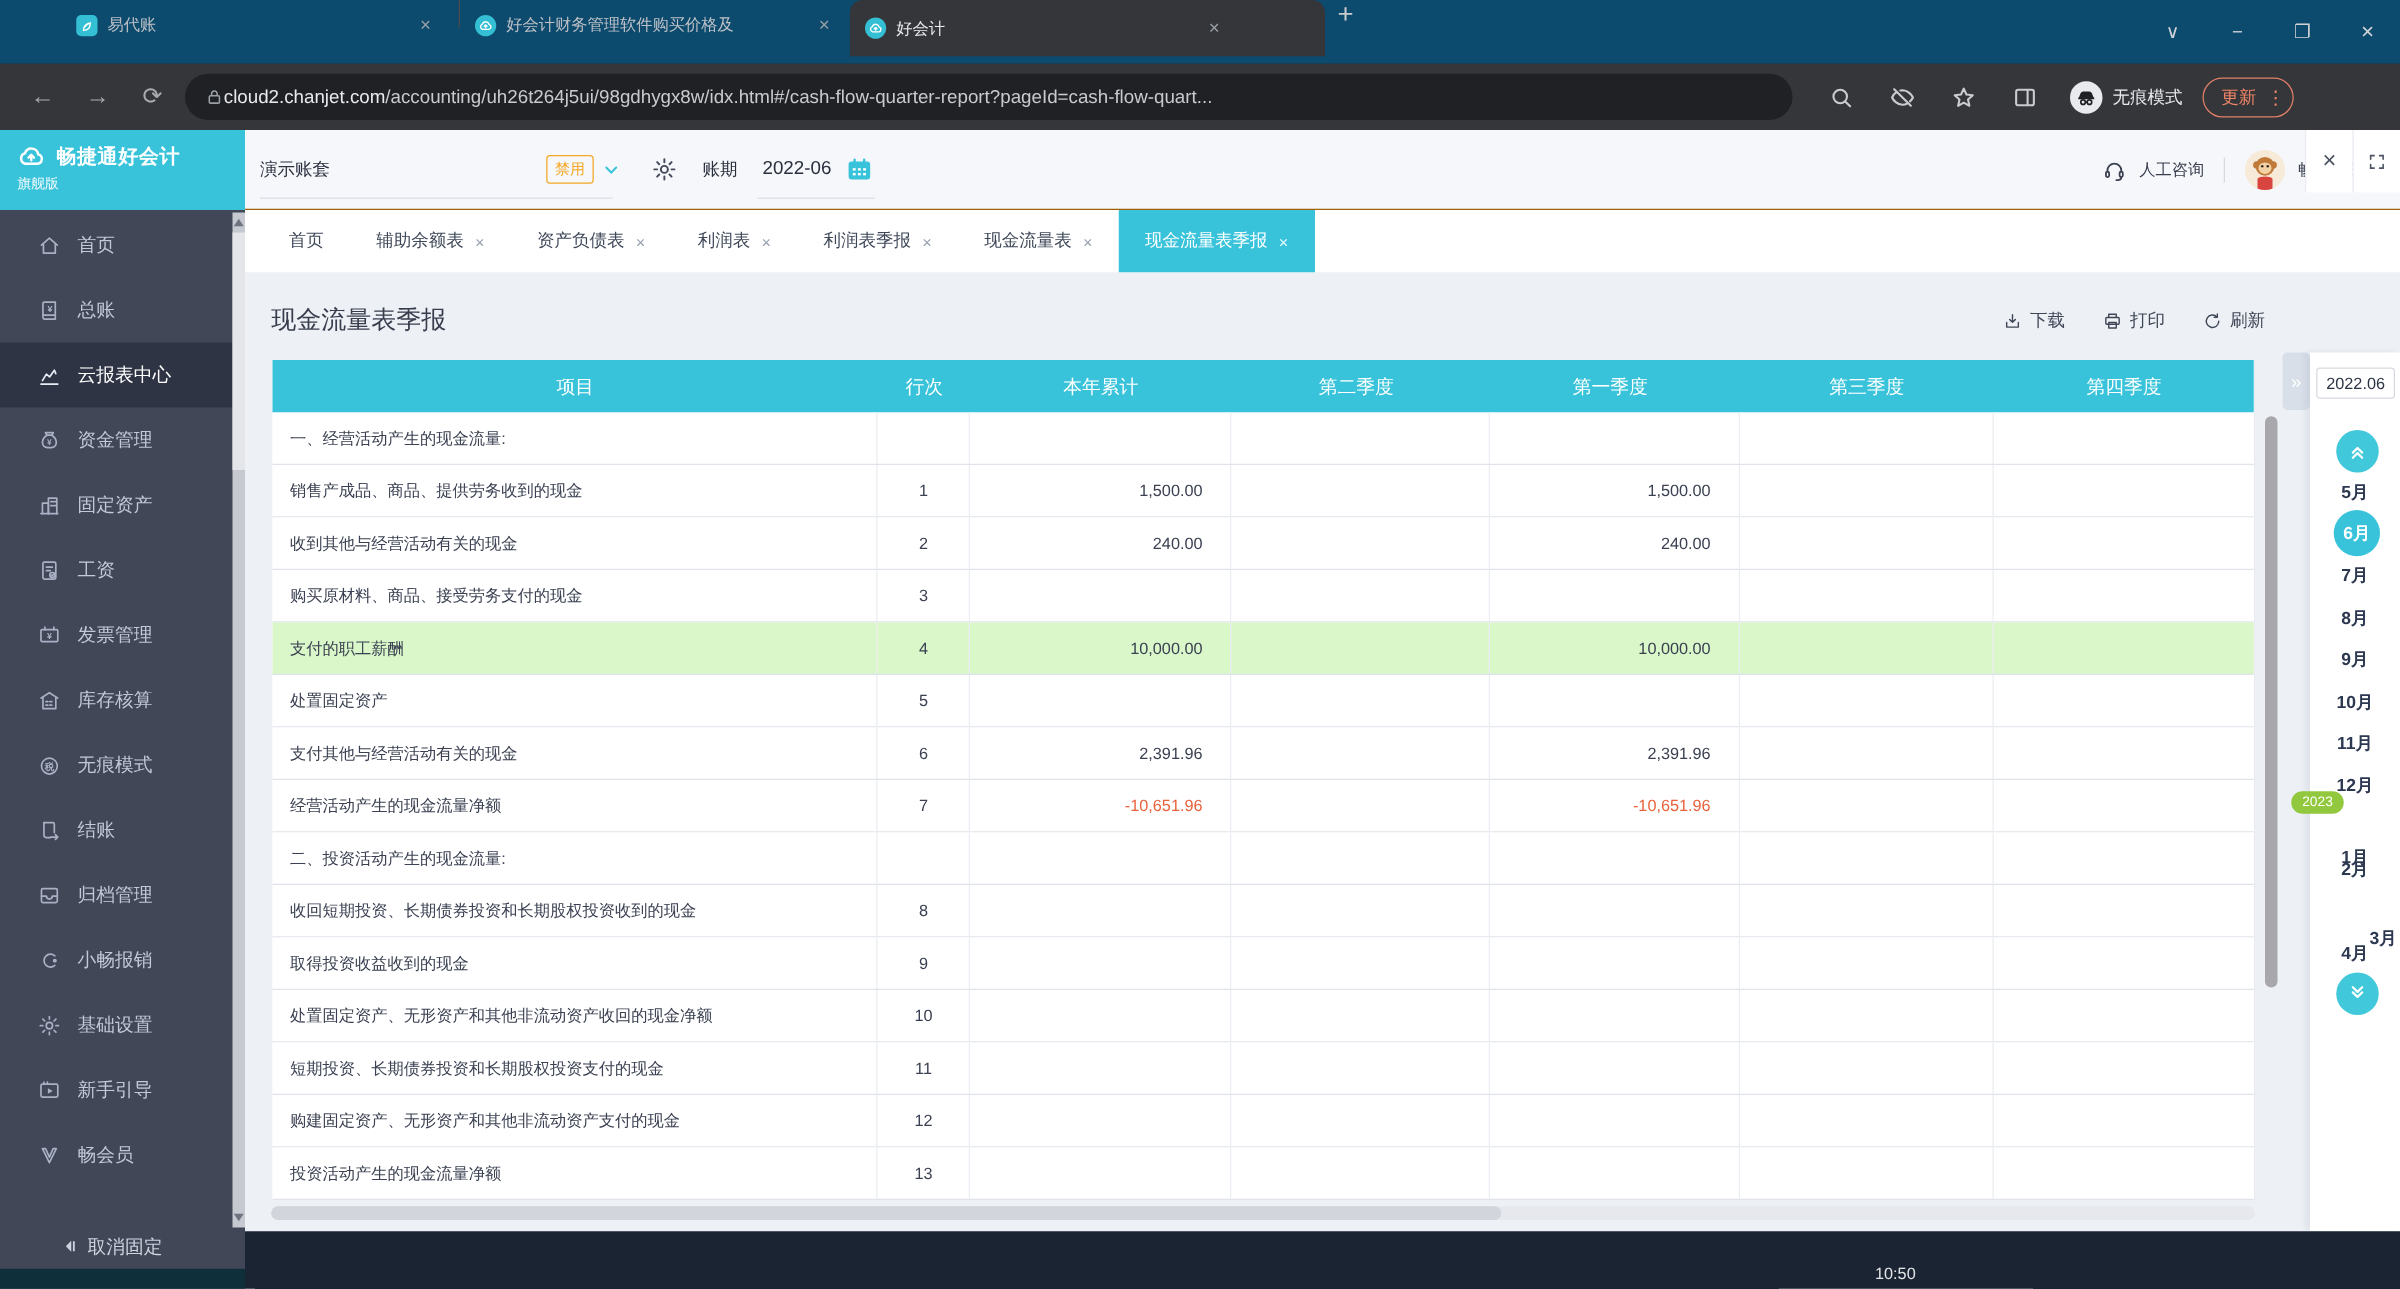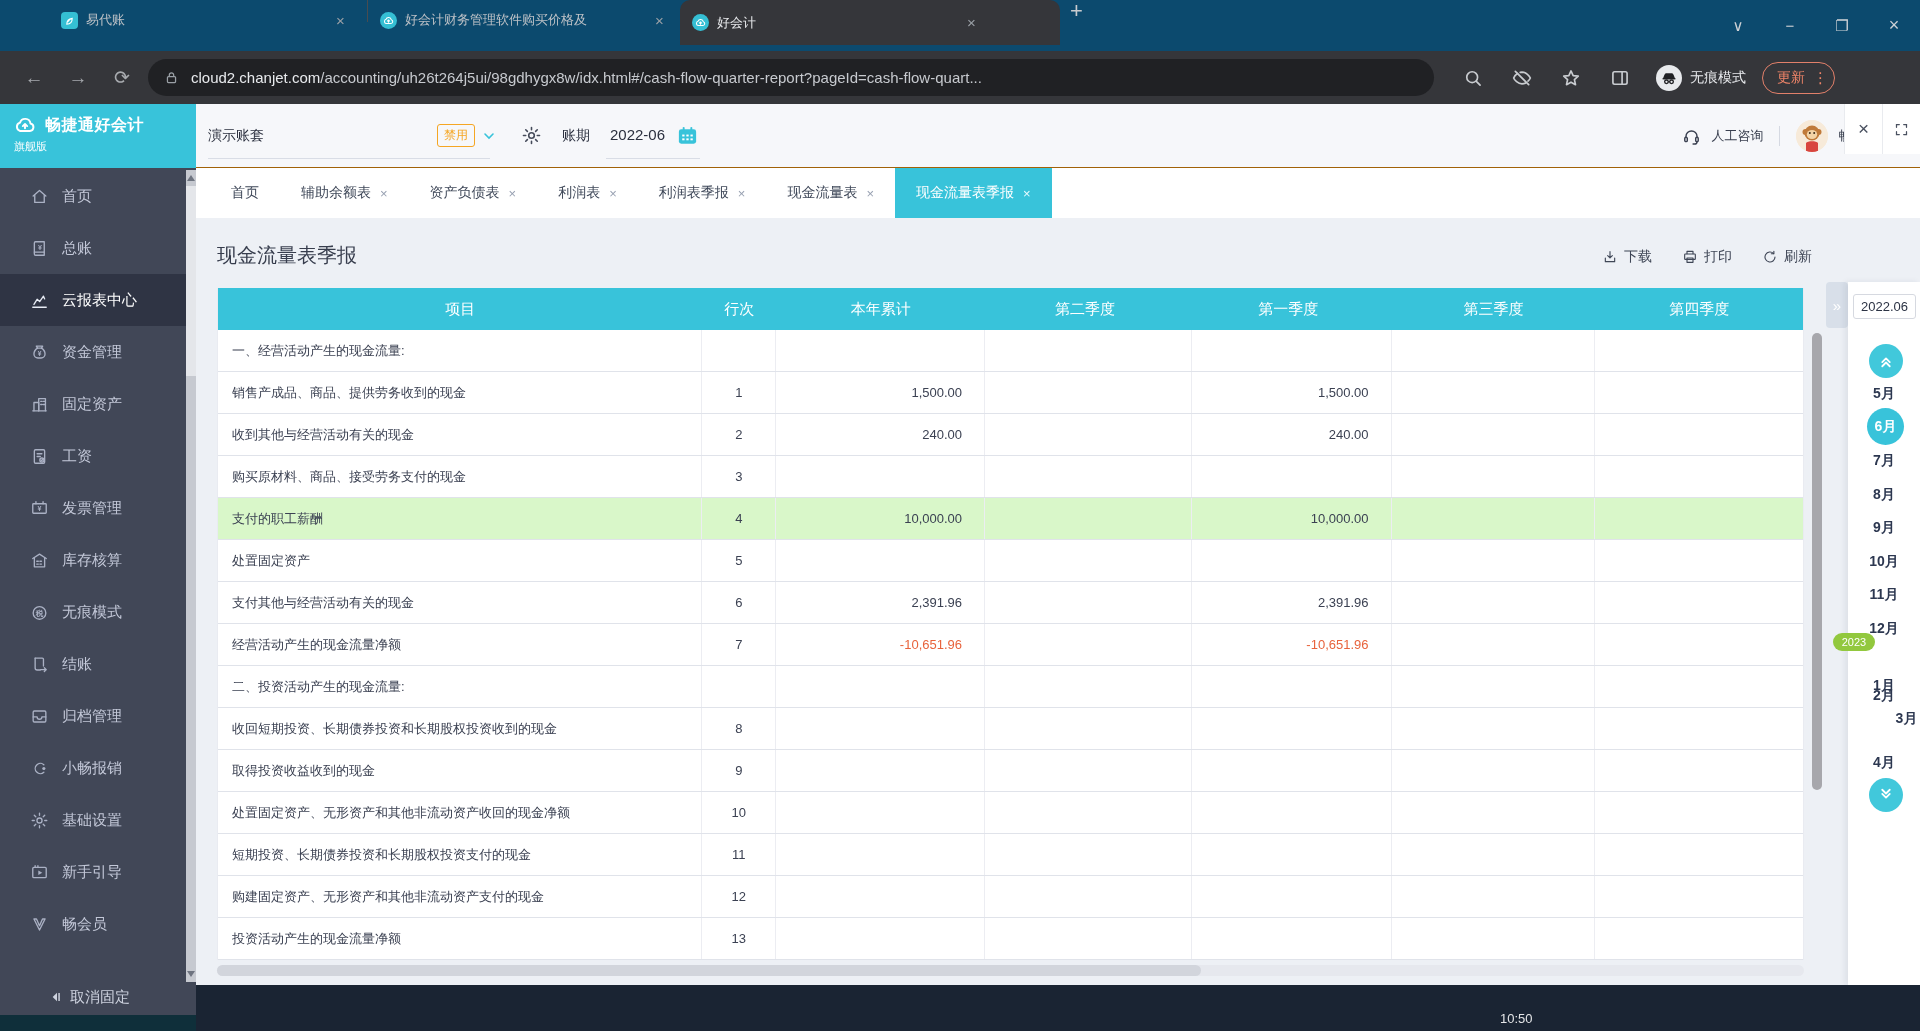--- a/index.html
+++ b/index.html
@@ -17,21 +17,21 @@
 .ctab .lbl{white-space:nowrap;overflow:hidden;max-width:240px;flex:1}
 .ctab .x{color:#9aa0a6;font-size:15px;padding:0 2px}
 .ctab.active{background:#35363a;height:45px;margin-bottom:0;border-radius:10px 10px 0 0;color:#e8eaed}
 .tabsep{width:1px;height:22px;background:#494c50;margin-bottom:14px}
 .newtab{color:#c8cbcf;font-size:22px;margin:0 0 12px 10px;line-height:1}
 .winctl{margin-left:auto;display:flex;align-items:center;height:51px}
 .winctl span{width:52px;text-align:center;color:#cfd2d6;font-size:15px;line-height:51px}
 
 .toolbar{position:absolute;left:0;top:51px;width:1920px;height:53px;background:#35363a;display:flex;align-items:center}
 .navbtn{color:#a8abaf;font-size:19px;width:44px;text-align:center}
-.urlpill{width:1286px;height:37px;margin-left:4px;background:#202124;border-radius:19px;display:flex;align-items:center;padding:0 16px;gap:12px}
+.urlpill{width:1286px;height:37px;margin-left:4px;background:#202124;border-radius:19px;display:flex;align-items:center;padding:0 16px;gap:0}
 .urlpill .lock{width:15px;height:15px;color:#9aa0a6;flex:none}
 .urltext{font-size:15px;color:#c7cacf;white-space:nowrap;overflow:hidden}
 .urltext b{color:#e8eaed;font-weight:normal}
 .tool-ic{width:20px;height:20px;color:#c9ccd0;margin-left:29px}
 .incog{display:flex;align-items:center;gap:8px;margin-left:26px}
 .incog .badge{width:26px;height:26px;border-radius:50%;background:#e8eaed;color:#202124;padding:4px}
 .incog .t{color:#e8eaed;font-size:14px}
 .updbtn{margin-left:16px;height:32px;border:1.5px solid #e2806a;border-radius:16px;display:flex;align-items:center;padding:0 6px 0 14px;gap:8px;color:#ee8468;font-size:14px}
 .updbtn .dots{font-size:15px;letter-spacing:0}
 
@@ -703,21 +703,21 @@
       <div class="month" style="top: 99px;">5月</div>
           <div class="month sel" style="top: 125.5px;">6月</div>
           <div class="month" style="top: 166px;">7月</div>
           <div class="month" style="top: 199.5px;">8月</div>
           <div class="month" style="top: 233px;">9月</div>
           <div class="month" style="top: 266.5px;">10月</div>
           <div class="month" style="top: 300px;">11月</div>
           <div class="month" style="top: 333.5px;">12月</div>
           <div class="month" style="top: 367px; margin-top: 24px;">1月</div>
           <div class="month" style="top: 400.5px;">2月</div>
-          <div class="month" style="top: 424px; padding-left: 45px;">3月</div>
+          <div class="month" style="top: 456px; padding-left: 45px;">3月</div>
           <div class="month" style="top: 467.5px;">4月</div>
         </div>
 
       <div class="darkband">
         <span class="ts">10:50</span>
       </div>
     </div>
   </div>
 </div>
 

